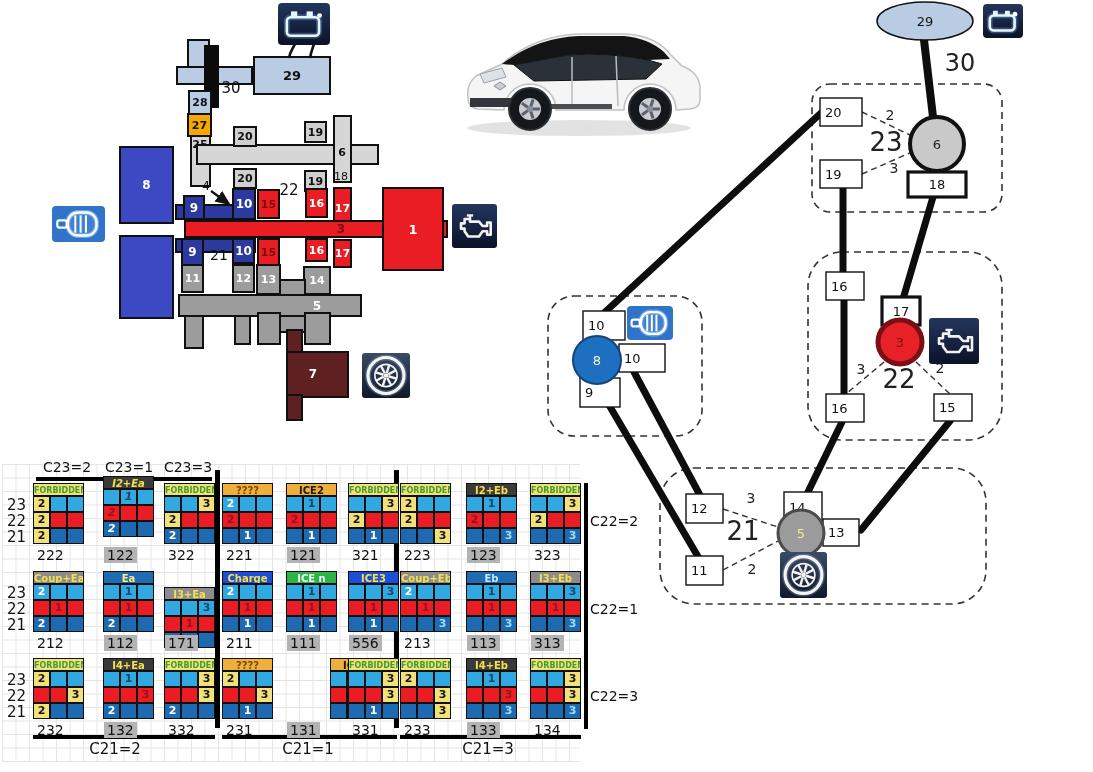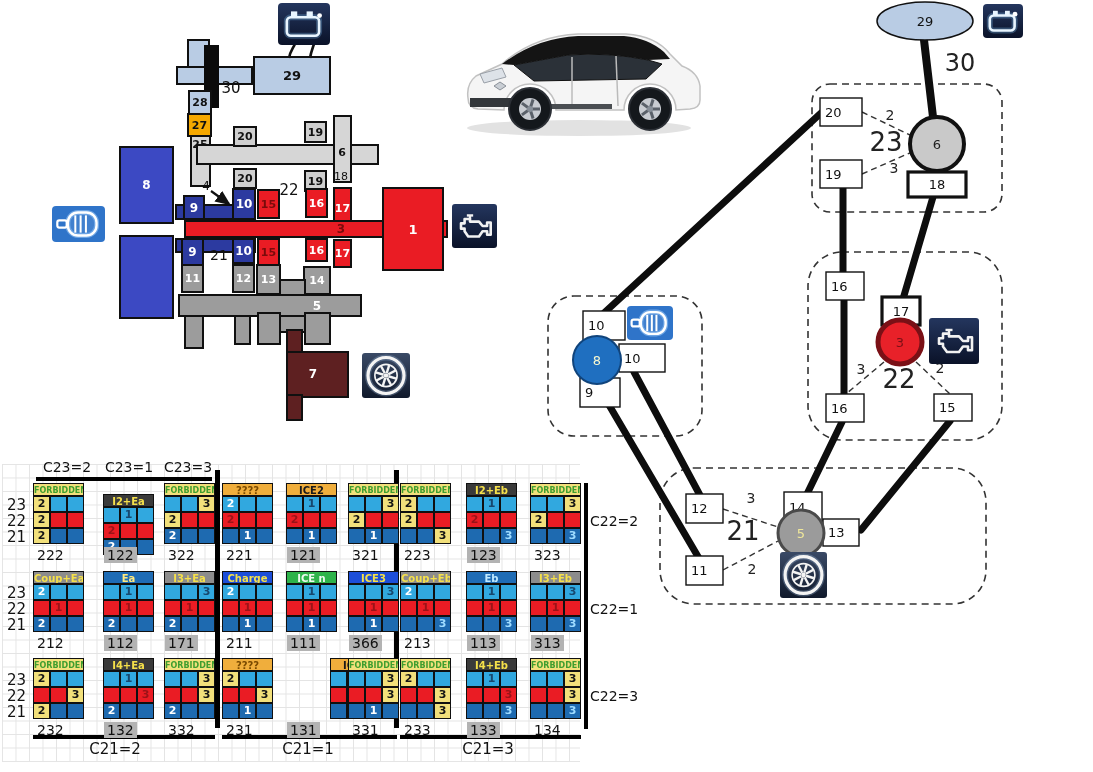--- a/index.html
+++ b/index.html
@@ -326,21 +326,21 @@
         <div class="cell" style="left: 17px; top: 13px; background: rgb(49, 168, 223);"></div>
         <div class="cell" style="left: 34px; top: 13px; background: rgb(49, 168, 223);"></div>
         <div class="cell" style="left: 0px; top: 29px; background: rgb(242, 224, 123); color: rgb(21, 21, 21);">2</div>
         <div class="cell" style="left: 17px; top: 29px; background: rgb(234, 28, 36);"></div>
         <div class="cell" style="left: 34px; top: 29px; background: rgb(234, 28, 36);"></div>
         <div class="cell" style="left: 0px; top: 45px; background: rgb(242, 224, 123); color: rgb(21, 21, 21);">2</div>
         <div class="cell" style="left: 17px; top: 45px; background: rgb(30, 106, 176);"></div>
         <div class="cell" style="left: 34px; top: 45px; background: rgb(30, 106, 176);"></div>
       </div>
       <div class="bnum" style="left: 34px; top: 89px;"><span>222</span></div>
-      <div class="blk" style="left: 103px; top: 36px;">
+      <div class="blk" style="left: 103px; top: 18px; font-style: italic;">
         <div class="blk-h" style="background: rgb(58, 58, 58); color: rgb(245, 224, 74); font-size: 10px;">I2+Ea</div>
         <div class="cell" style="left: 0px; top: 13px; background: rgb(49, 168, 223);"></div>
         <div class="cell" style="left: 17px; top: 13px; background: rgb(49, 168, 223); color: rgb(23, 72, 110);">1</div>
         <div class="cell" style="left: 34px; top: 13px; background: rgb(49, 168, 223);"></div>
         <div class="cell" style="left: 0px; top: 29px; background: rgb(234, 28, 36); color: rgb(155, 19, 24);">2</div>
         <div class="cell" style="left: 17px; top: 29px; background: rgb(234, 28, 36);"></div>
         <div class="cell" style="left: 34px; top: 29px; background: rgb(234, 28, 36);"></div>
         <div class="cell" style="left: 0px; top: 45px; background: rgb(30, 106, 176); color: rgb(255, 255, 255);">2</div>
         <div class="cell" style="left: 17px; top: 45px; background: rgb(30, 106, 176);"></div>
         <div class="cell" style="left: 34px; top: 45px; background: rgb(30, 106, 176);"></div>
@@ -456,21 +456,21 @@
         <div class="cell" style="left: 17px; top: 13px; background: rgb(49, 168, 223); color: rgb(23, 72, 110);">1</div>
         <div class="cell" style="left: 34px; top: 13px; background: rgb(49, 168, 223);"></div>
         <div class="cell" style="left: 0px; top: 29px; background: rgb(234, 28, 36);"></div>
         <div class="cell" style="left: 17px; top: 29px; background: rgb(234, 28, 36); color: rgb(155, 19, 24);">1</div>
         <div class="cell" style="left: 34px; top: 29px; background: rgb(234, 28, 36);"></div>
         <div class="cell" style="left: 0px; top: 45px; background: rgb(30, 106, 176); color: rgb(255, 255, 255);">2</div>
         <div class="cell" style="left: 17px; top: 45px; background: rgb(30, 106, 176);"></div>
         <div class="cell" style="left: 34px; top: 45px; background: rgb(30, 106, 176);"></div>
       </div>
       <div class="bnum hl" style="left: 104px; top: 177px;"><span>112</span></div>
-      <div class="blk" style="left: 164px; top: 113px;">
+      <div class="blk" style="left: 164px; top: 129px;">
         <div class="blk-h" style="background: rgb(140, 140, 140); color: rgb(245, 224, 74); font-size: 10px;">I3+Ea</div>
         <div class="cell" style="left: 0px; top: 13px; background: rgb(49, 168, 223);"></div>
         <div class="cell" style="left: 17px; top: 13px; background: rgb(49, 168, 223);"></div>
         <div class="cell" style="left: 34px; top: 13px; background: rgb(49, 168, 223); color: rgb(23, 72, 110);">3</div>
         <div class="cell" style="left: 0px; top: 29px; background: rgb(234, 28, 36);"></div>
         <div class="cell" style="left: 17px; top: 29px; background: rgb(234, 28, 36); color: rgb(155, 19, 24);">1</div>
         <div class="cell" style="left: 34px; top: 29px; background: rgb(234, 28, 36);"></div>
         <div class="cell" style="left: 0px; top: 45px; background: rgb(30, 106, 176); color: rgb(255, 255, 255);">2</div>
         <div class="cell" style="left: 17px; top: 45px; background: rgb(30, 106, 176);"></div>
         <div class="cell" style="left: 34px; top: 45px; background: rgb(30, 106, 176);"></div>
@@ -507,21 +507,21 @@
         <div class="cell" style="left: 0px; top: 13px; background: rgb(49, 168, 223);"></div>
         <div class="cell" style="left: 17px; top: 13px; background: rgb(49, 168, 223);"></div>
         <div class="cell" style="left: 34px; top: 13px; background: rgb(49, 168, 223); color: rgb(23, 72, 110);">3</div>
         <div class="cell" style="left: 0px; top: 29px; background: rgb(234, 28, 36);"></div>
         <div class="cell" style="left: 17px; top: 29px; background: rgb(234, 28, 36); color: rgb(155, 19, 24);">1</div>
         <div class="cell" style="left: 34px; top: 29px; background: rgb(234, 28, 36);"></div>
         <div class="cell" style="left: 0px; top: 45px; background: rgb(30, 106, 176);"></div>
         <div class="cell" style="left: 17px; top: 45px; background: rgb(30, 106, 176); color: rgb(255, 255, 255);">1</div>
         <div class="cell" style="left: 34px; top: 45px; background: rgb(30, 106, 176);"></div>
       </div>
-      <div class="bnum hl" style="left: 349px; top: 177px;"><span>366</span></div>
+      <div class="bnum hl" style="left: 349px; top: 177px;"><span>556</span></div>
       <div class="blk" style="left: 400px; top: 113px;">
         <div class="blk-h" style="background: rgb(140, 140, 140); color: rgb(245, 224, 74); font-size: 10px;">Coup+Eb</div>
         <div class="cell" style="left: 0px; top: 13px; background: rgb(49, 168, 223); color: rgb(255, 255, 255);">2</div>
         <div class="cell" style="left: 17px; top: 13px; background: rgb(49, 168, 223);"></div>
         <div class="cell" style="left: 34px; top: 13px; background: rgb(49, 168, 223);"></div>
         <div class="cell" style="left: 0px; top: 29px; background: rgb(234, 28, 36);"></div>
         <div class="cell" style="left: 17px; top: 29px; background: rgb(234, 28, 36); color: rgb(155, 19, 24);">1</div>
         <div class="cell" style="left: 34px; top: 29px; background: rgb(234, 28, 36);"></div>
         <div class="cell" style="left: 0px; top: 45px; background: rgb(30, 106, 176);"></div>
         <div class="cell" style="left: 17px; top: 45px; background: rgb(30, 106, 176);"></div>

